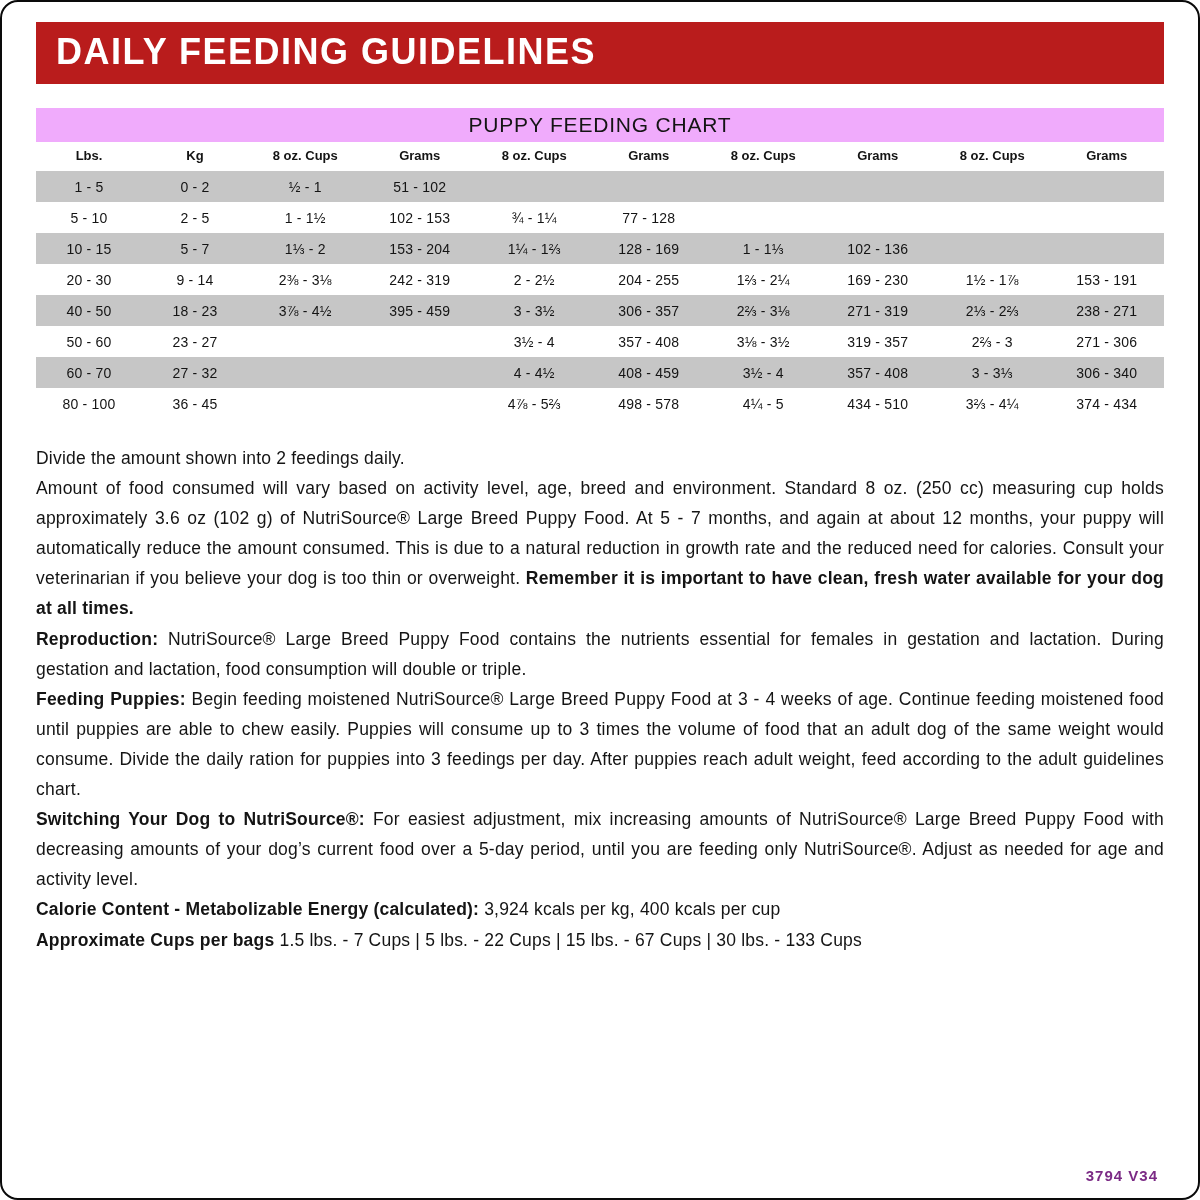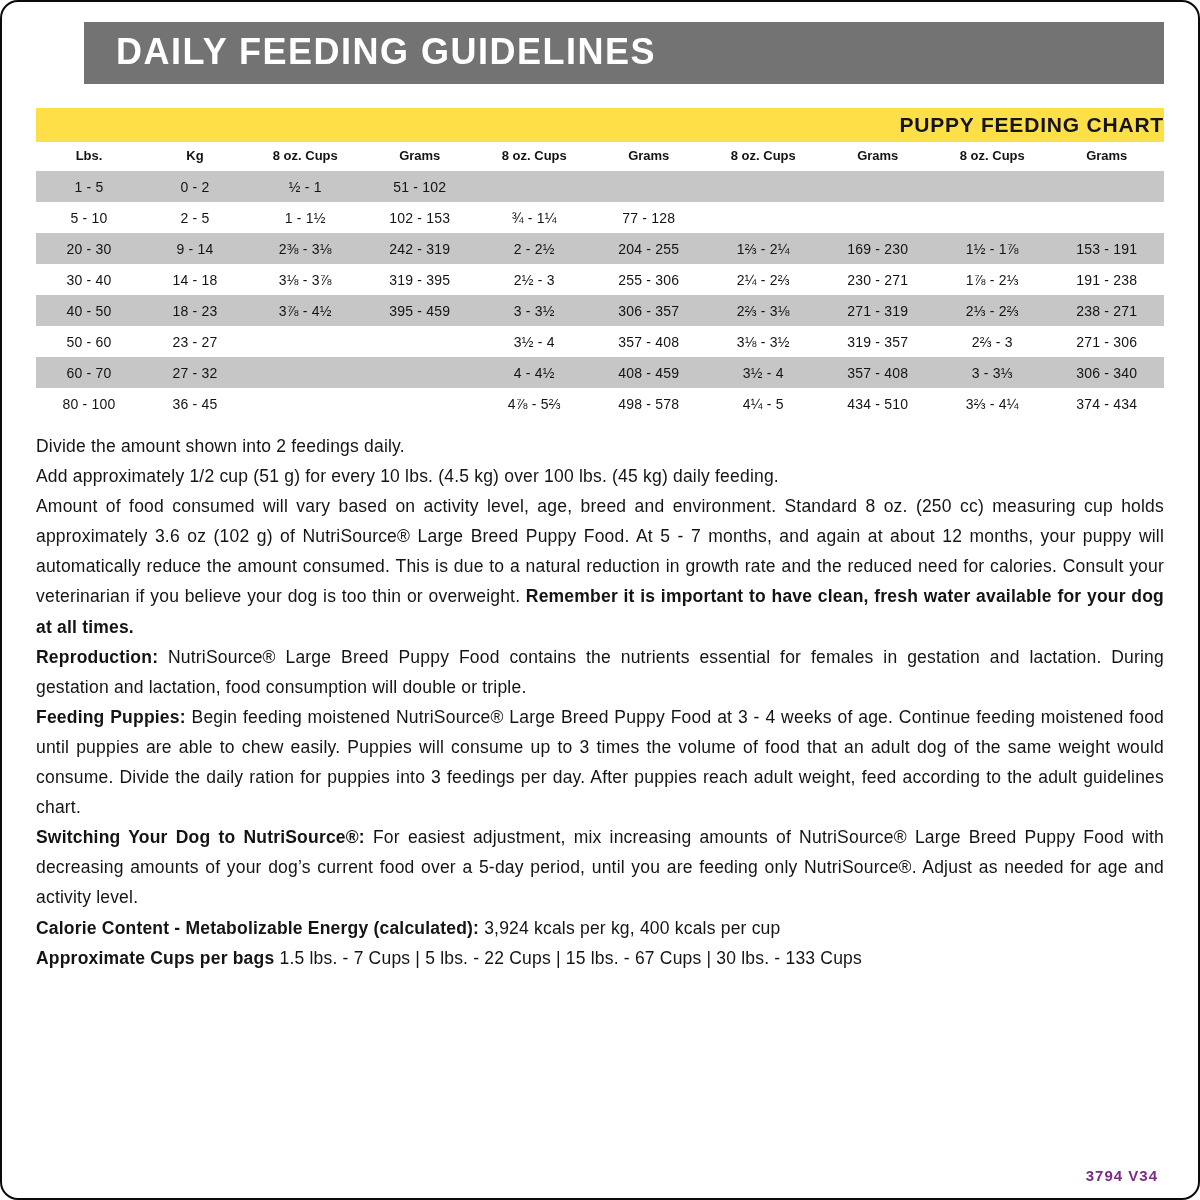--- a/index.html
+++ b/index.html
@@ -5,37 +5,37 @@
   html,body{margin:0;padding:0;background:#ffffff;}
   .page{
     width:1200px;height:1200px;box-sizing:border-box;
     border:2px solid #0a0a0a;border-radius:18px;
     padding:20px 34px 0 34px;
     background:#ffffff;color:#141414;
     font-family:"Liberation Sans", sans-serif;
     position:relative;overflow:hidden;
   }
   .banner{
-    background:#737373;color:#ffffff;
-    padding:9px 20px 11px 32px;
-    font-size:36px;font-weight:bold;letter-spacing:1.5px;margin-left:48px;
+    background:#b91c1c;color:#ffffff;
+    padding:9px 20px 11px 20px;
+    font-size:36px;font-weight:bold;letter-spacing:1.5px;
   }
   .chart-title{
-    margin-top:24px;background:#fde047;
-    text-align:right;font-size:21px;font-weight:bold;
+    margin-top:24px;background:#f0abfc;
+    text-align:center;font-size:21px;font-weight:normal;
     letter-spacing:0.8px;padding:5px 0;
   }
   table{width:100%;border-collapse:collapse;margin-top:4px;table-layout:fixed;}
   col.c-weight{width:106px;}
   th,td{text-align:center;vertical-align:middle;padding:0;}
   .gh{font-size:17px;font-weight:normal;padding:16px 0 10px 0;letter-spacing:0.3px;}
   .sh{font-size:13px;font-weight:bold;padding:2px 0 8px 0;}
   tbody td{font-size:14px;height:31px;letter-spacing:0.2px;}
   tbody tr:nth-child(odd){background:#c6c6c6;}
-  .notes{margin-top:12px;font-size:17.5px;line-height:1.72;text-align:justify;letter-spacing:0.2px;}
+  .notes{margin-top:24px;font-size:17.5px;line-height:1.72;text-align:justify;letter-spacing:0.2px;}
   .notes p{margin:0;}
   .notes b{font-weight:bold;}
   .footer-code{
     position:absolute;right:40px;bottom:14px;
     color:#7b2a85;font-size:15px;font-weight:bold;letter-spacing:1px;
   }
 </style>
 </head>
 <body>
 
@@ -93,42 +93,42 @@
           <td>1 - 1½</td>
           <td>102 - 153</td>
           <td>¾ - 1¼</td>
           <td>77 - 128</td>
           <td></td>
           <td></td>
           <td></td>
           <td></td>
         </tr>
         <tr>
+          <td>10 - 15</td>
+          <td>5 - 7</td>
+          <td>1⅓ - 2</td>
+          <td>153 - 204</td>
+          <td>1¼ - 1⅔</td>
+          <td>128 - 169</td>
+          <td>1 - 1⅓</td>
+          <td>102 - 136</td>
+          <td></td>
+          <td></td>
+        </tr>
+        <tr>
           <td>20 - 30</td>
           <td>9 - 14</td>
           <td>2⅜ - 3⅛</td>
           <td>242 - 319</td>
           <td>2 - 2½</td>
           <td>204 - 255</td>
           <td>1⅔ - 2¼</td>
           <td>169 - 230</td>
           <td>1½ - 1⅞</td>
           <td>153 - 191</td>
-        </tr>
-        <tr>
-          <td>30 - 40</td>
-          <td>14 - 18</td>
-          <td>3⅛ - 3⅞</td>
-          <td>319 - 395</td>
-          <td>2½ - 3</td>
-          <td>255 - 306</td>
-          <td>2¼ - 2⅔</td>
-          <td>230 - 271</td>
-          <td>1⅞ - 2⅓</td>
-          <td>191 - 238</td>
         </tr>
         <tr>
           <td>40 - 50</td>
           <td>18 - 23</td>
           <td>3⅞ - 4½</td>
           <td>395 - 459</td>
           <td>3 - 3½</td>
           <td>306 - 357</td>
           <td>2⅔ - 3⅛</td>
           <td>271 - 319</td>
@@ -169,21 +169,20 @@
           <td>4¼ - 5</td>
           <td>434 - 510</td>
           <td>3⅔ - 4¼</td>
           <td>374 - 434</td>
         </tr>
       </tbody>
   </table>
 
   <div class="notes" id="notes">
       <p><span>Divide the amount shown into 2 feedings daily.</span></p>
-      <p><span>Add approximately 1/2 cup (51 g) for every 10 lbs. (4.5 kg) over 100 lbs. (45 kg) daily feeding.</span></p>
       <p><span>Amount of food consumed will vary based on activity level, age, breed and environment. Standard 8 oz. (250 cc) measuring cup holds approximately 3.6 oz (102 g) of NutriSource® Large Breed Puppy Food. At 5 - 7 months, and again at about 12 months, your puppy will automatically reduce the amount consumed. This is due to a natural reduction in growth rate and the reduced need for calories. Consult your veterinarian if you believe your dog is too thin or overweight. </span><b>Remember it is important to have clean, fresh water available for your dog at all times.</b></p>
       <p><b>Reproduction: </b><span>NutriSource® Large Breed Puppy Food contains the nutrients essential for females in gestation and lactation. During gestation and lactation, food consumption will double or triple.</span></p>
       <p><b>Feeding Puppies: </b><span>Begin feeding moistened NutriSource® Large Breed Puppy Food at 3 - 4 weeks of age. Continue feeding moistened food until puppies are able to chew easily. Puppies will consume up to 3 times the volume of food that an adult dog of the same weight would consume. Divide the daily ration for puppies into 3 feedings per day. After puppies reach adult weight, feed according to the adult guidelines chart.</span></p>
       <p><b>Switching Your Dog to NutriSource®: </b><span>For easiest adjustment, mix increasing amounts of NutriSource® Large Breed Puppy Food with decreasing amounts of your dog’s current food over a 5-day period, until you are feeding only NutriSource®. Adjust as needed for age and activity level.</span></p>
       <p><b>Calorie Content - Metabolizable Energy (calculated): </b><span>3,924 kcals per kg, 400 kcals per cup</span></p>
       <p><b>Approximate Cups per bags </b><span>1.5 lbs. - 7 Cups  |  5 lbs. - 22 Cups  |  15 lbs. - 67 Cups  |  30 lbs. - 133 Cups</span></p>
     </div>
 
   <div class="footer-code">3794 V34</div>
 

